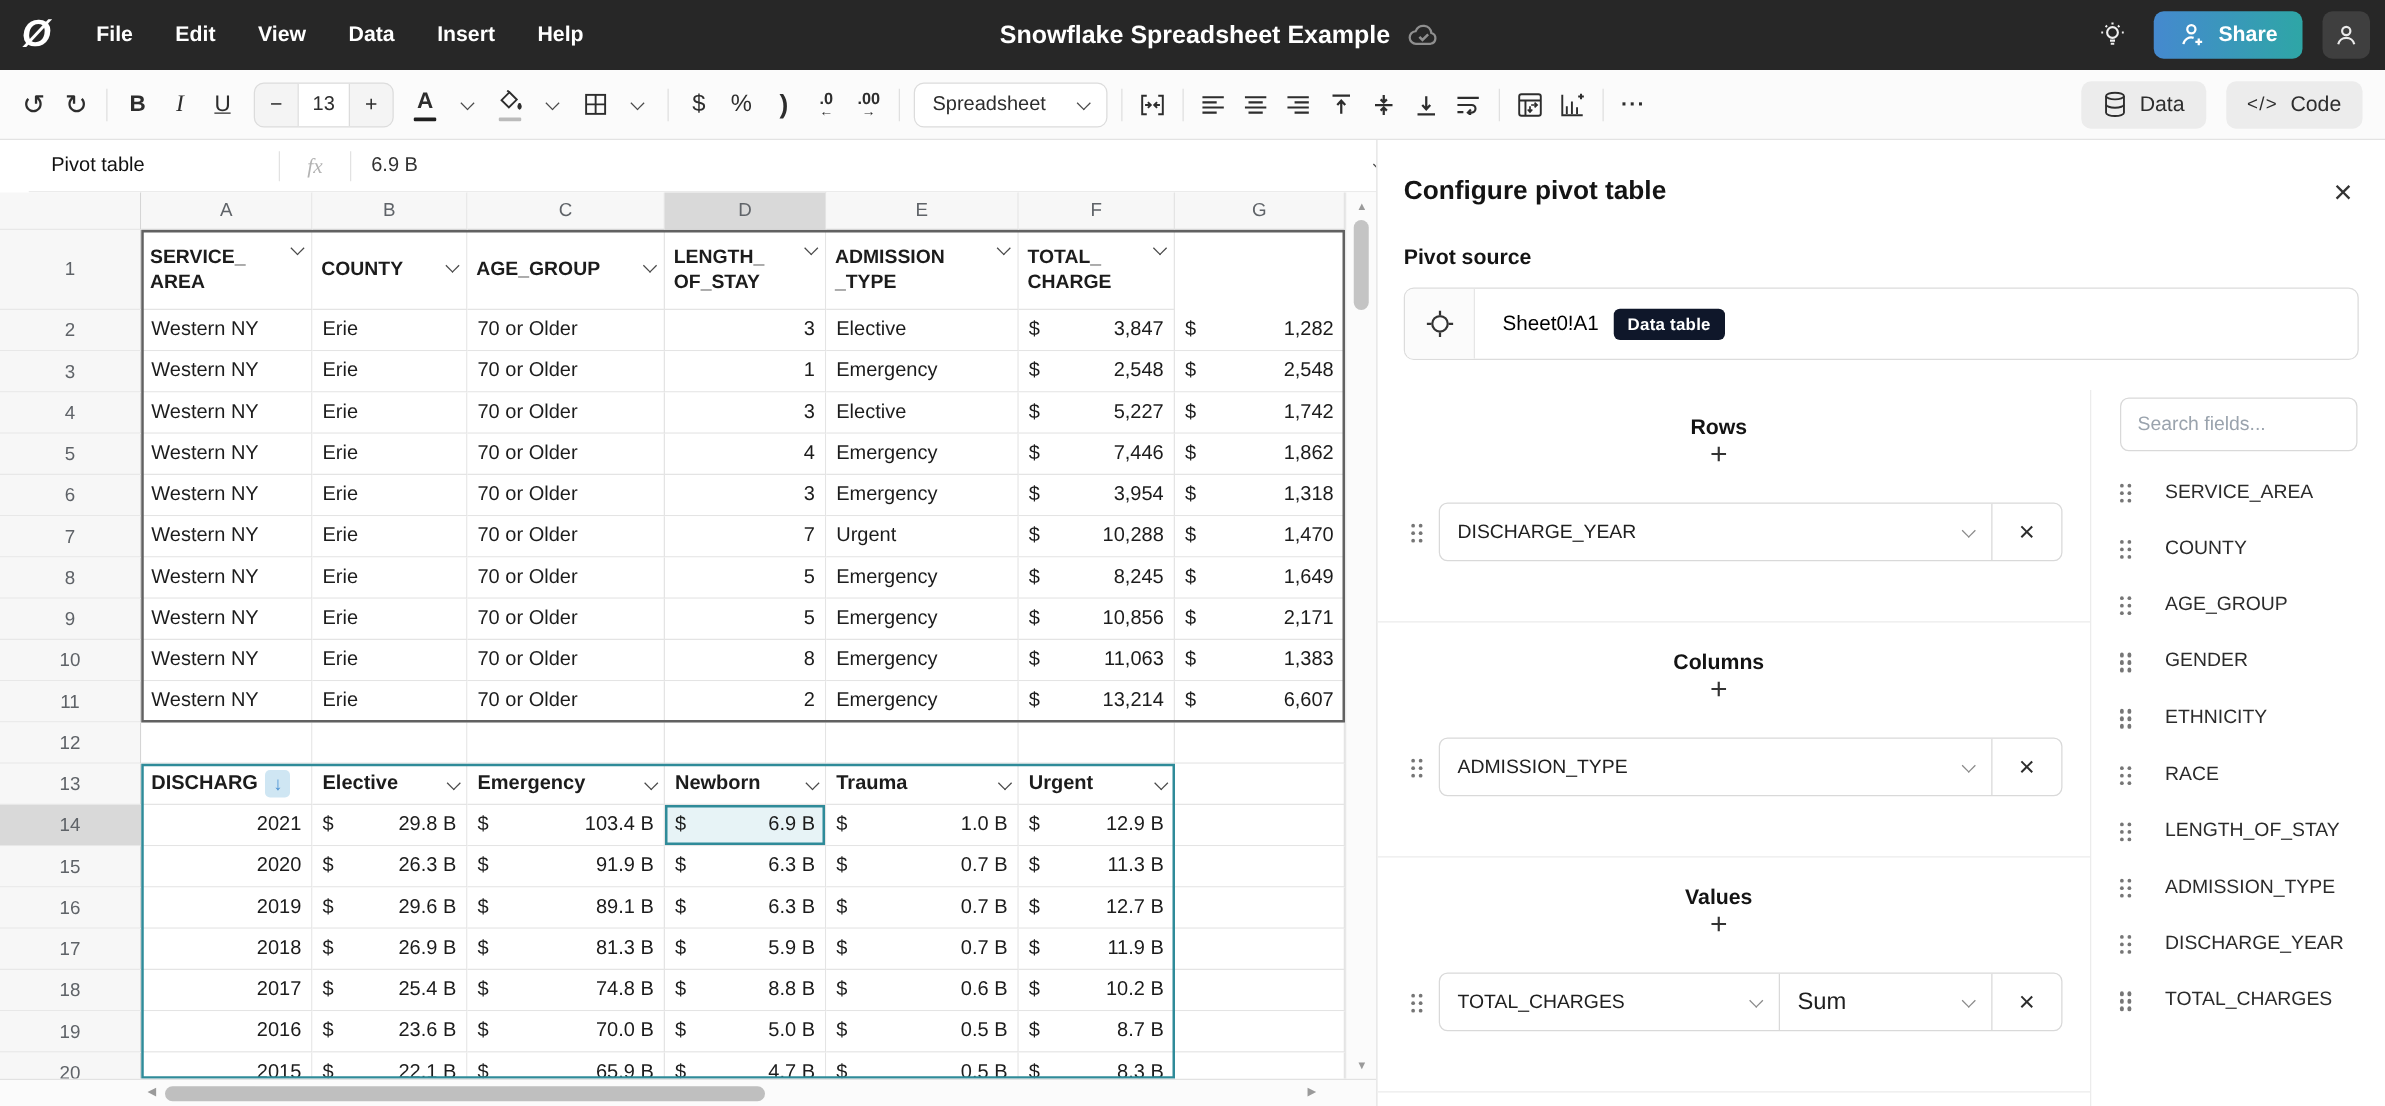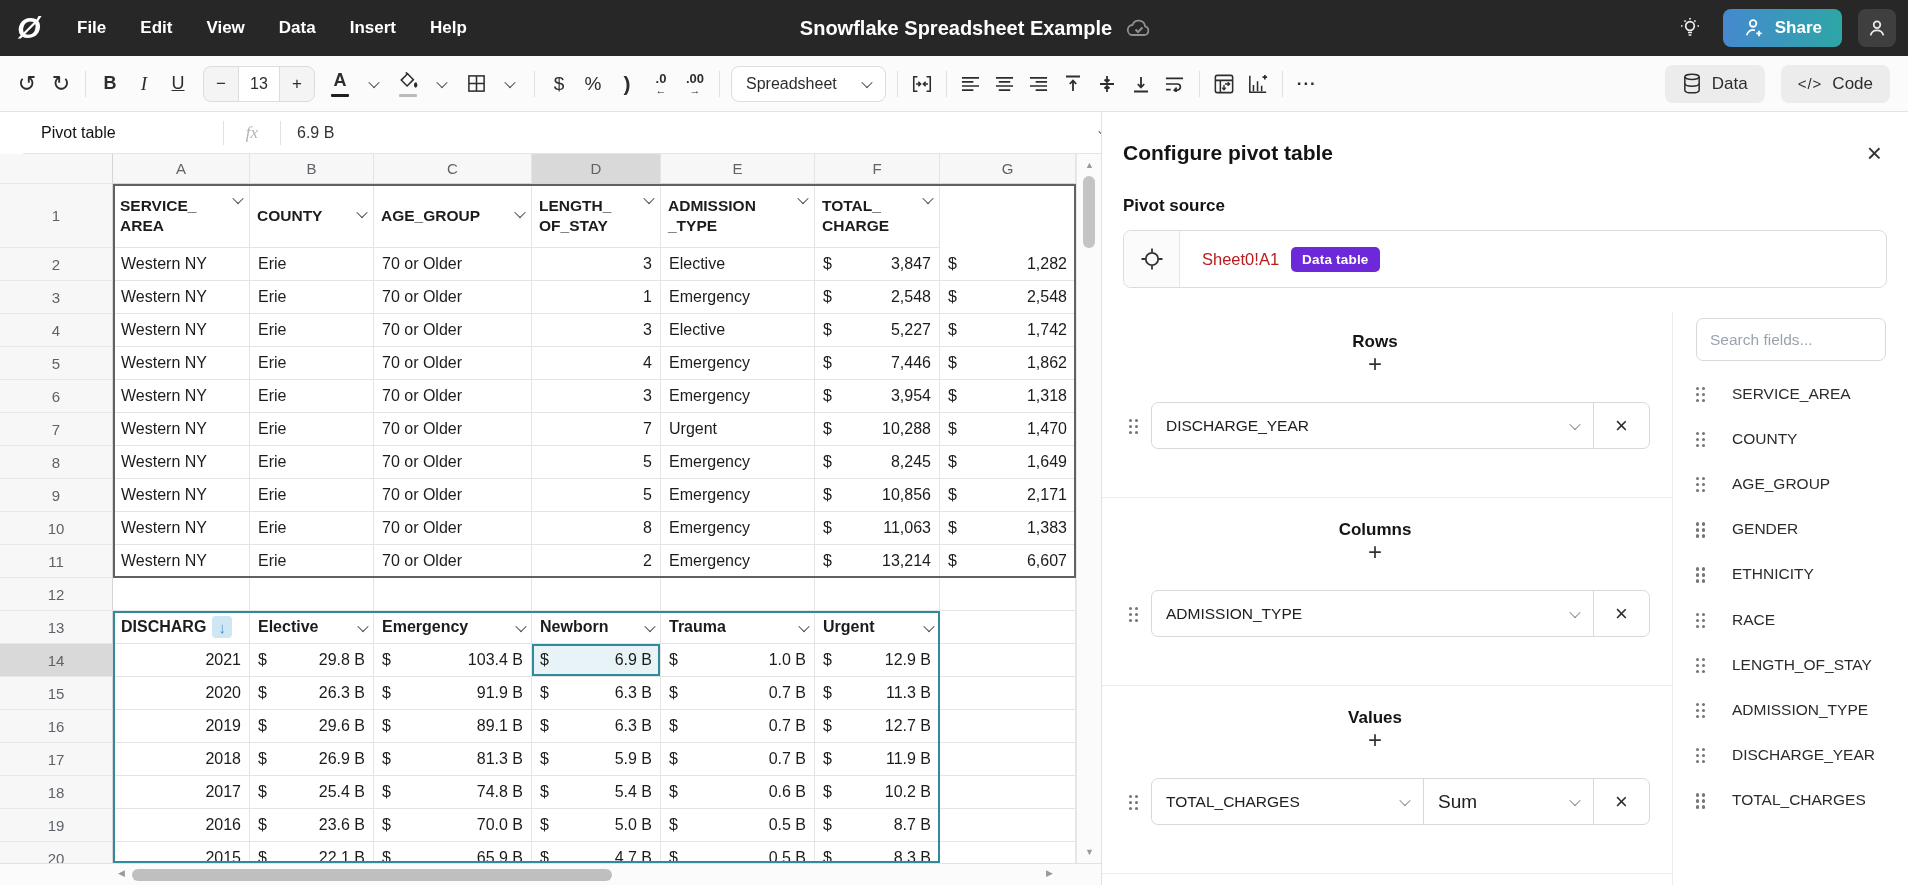--- a/index.html
+++ b/index.html
@@ -81,22 +81,22 @@
   #hthumb { position:absolute; left:132px; top:5px; width:480px; height:12px; border-radius:6px; background:#bfbfbf; }
 
   
   #panel { position:absolute; left:1101px; top:112px; width:807px; height:773px; background:#fff; border-left:1px solid #e2e2e2; overflow:hidden; }
   .p-head { display:flex; align-items:center; justify-content:space-between; padding:28px 26px 0 21px; }
   .p-title { font-size:21px; font-weight:bold; color:#141414; }
   .p-close { font-size:26px; color:#333; line-height:1; }
   .p-src-label { margin:30px 0 0 21px; font-size:17px; font-weight:bold; color:#141414; }
   .p-src-box { margin:14px 21px 0 21px; height:58px; border:1px solid #dcdcdc; border-radius:8px; display:flex; align-items:center; overflow:hidden; }
   .p-src-ico { width:56px; height:100%; display:flex; align-items:center; justify-content:center; border-right:1px solid #e6e6e6; background:#fbfbfb; }
-  .p-src-ref { margin-left:22px; font-size:16.5px; color:#b91c1c; }
-  .badge { margin-left:12px; background:#6d28d9; color:#fff; font-size:13.5px; font-weight:bold; padding:5px 11px; border-radius:5px; letter-spacing:.2px; }
+  .p-src-ref { margin-left:22px; font-size:16.5px; color:#000000; }
+  .badge { margin-left:12px; background:#0f172a; color:#fff; font-size:13.5px; font-weight:bold; padding:5px 11px; border-radius:5px; letter-spacing:.2px; }
   .p-cols { display:flex; margin-top:24px; }
   .p-left { width:571px; border-right:1px solid #ececec; min-height:555px; padding-top:20px; }
   .sec-head { display:flex; align-items:center; justify-content:space-between; padding:0 45px 0 21px;flex-direction:column; }
   .sec-title { font-size:17px; font-weight:bold; color:#141414; }
   .sec-plus { font-size:24px; color:#333; line-height:1; }
   .entry { display:flex; align-items:center; margin:26px 22px 0 27px; }
   .dots { position:relative; width:10px; height:16px; margin-right:12px; flex:none; }
   .dots::before { content:""; position:absolute; left:0; top:1px; width:3.4px; height:3.4px; border-radius:50%; background:#767676;
      box-shadow:6px 0 0 #767676, 0 6px 0 #767676, 6px 6px 0 #767676, 0 12px 0 #767676, 6px 12px 0 #767676; }
   .sel-group { flex:1; display:flex; border:1px solid #d9d9d9; border-radius:7px; height:47px; overflow:hidden; background:#fff; }
@@ -655,21 +655,21 @@
       <div class="c wB cur">
           <span>$</span>
           <span>25.4 B</span>
         </div>
       <div class="c wC cur">
           <span>$</span>
           <span>74.8 B</span>
         </div>
       <div class="c wD cur">
           <span>$</span>
-          <span>5.4 B</span>
+          <span>8.8 B</span>
         </div>
       <div class="c wE cur">
           <span>$</span>
           <span>0.6 B</span>
         </div>
       <div class="c wF cur">
           <span>$</span>
           <span>10.2 B</span>
         </div>
       <div class="c wG"></div>

